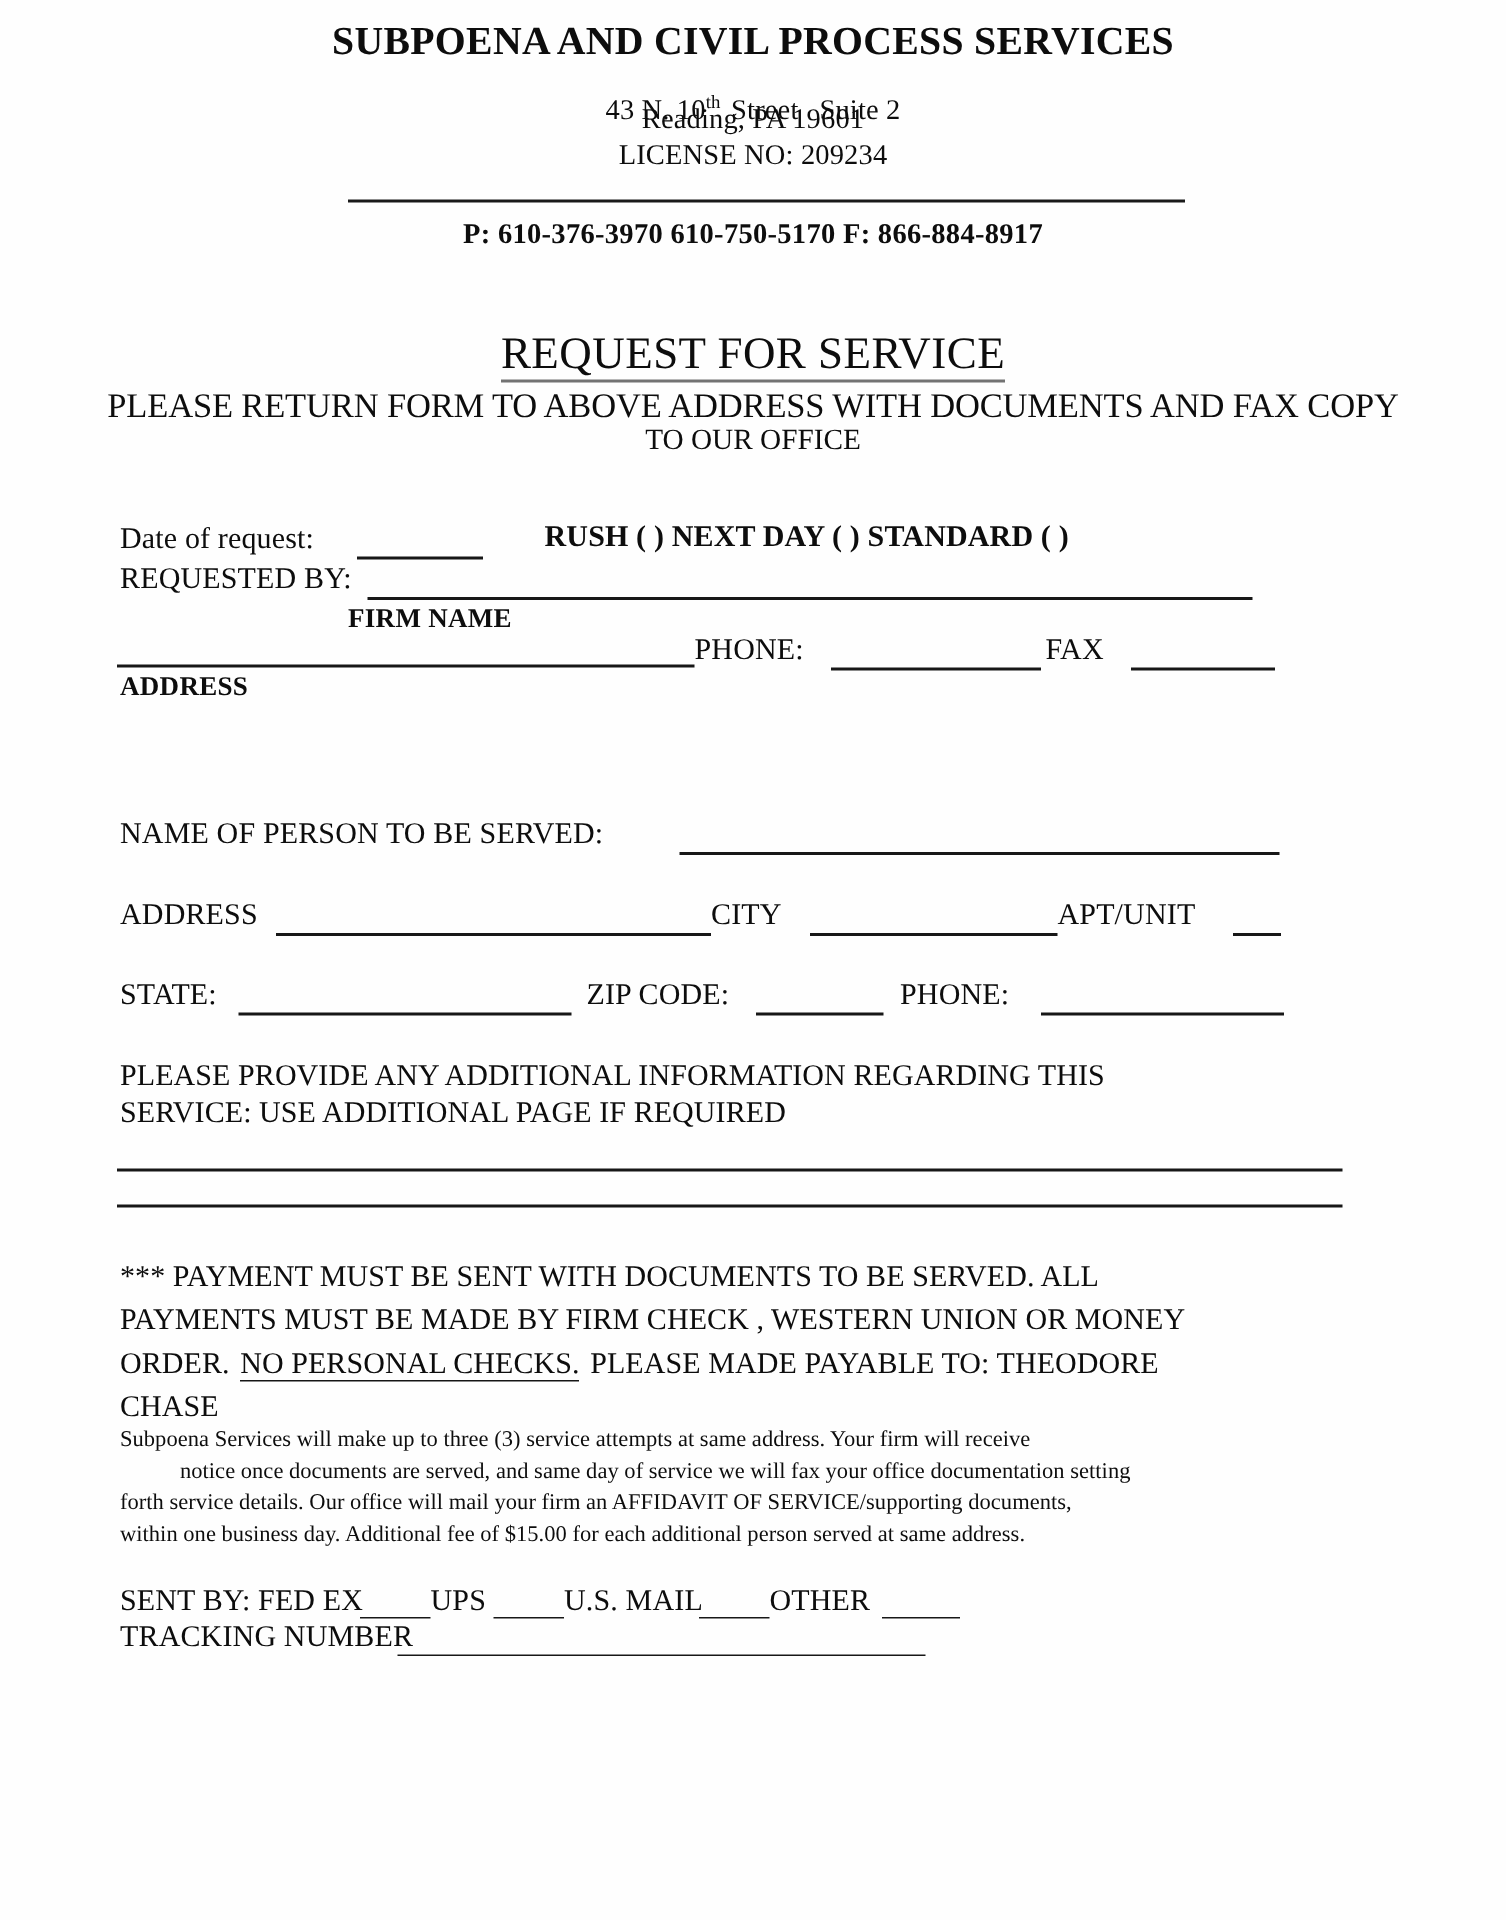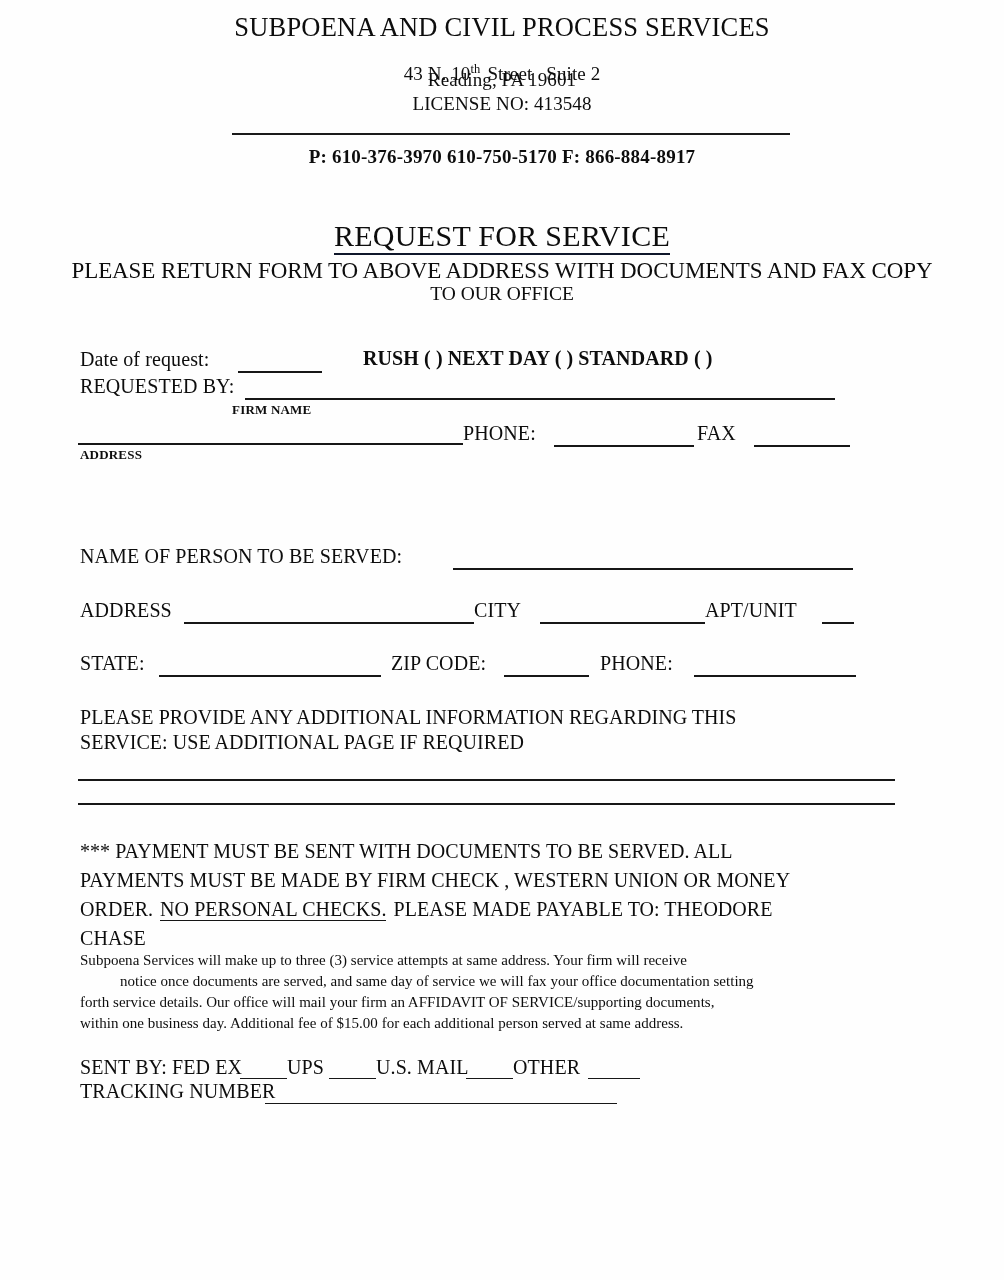--- a/index.html
+++ b/index.html
@@ -23,21 +23,21 @@
 
   
   .abs { position: absolute; }
   .ctr { text-align: center; width: 100%; left: 0; }
 
   
   .company-name {
     top: 12px;
     font-size: 26.5px;
     letter-spacing: 0.2px;
-    font-weight: 400;
+    font-weight: 700;
     white-space: nowrap;
   }
   .addr-line {
     font-size: 19px;
     letter-spacing: 0.1px;
   }
   .addr-1 { top: 63px; }
   .addr-2 { top: 69px; }
   .addr-3 { top: 93px; }
   .sup {
@@ -62,21 +62,21 @@
     letter-spacing: 0.2px;
   }
 
   
   .doc-title {
     top: 219px;
     font-size: 30px;
     letter-spacing: 0.3px;
   }
   .doc-title span {
-    border-bottom: 2px solid #0f172a;
+    border-bottom: 2px solid #737373;
     padding-bottom: 1px;
     text-align: center;
   }
   .subtitle-1 {
     top: 258px;
     font-size: 23px;
     letter-spacing: -0.1px;
   }
   .subtitle-2 {
     top: 283px;
@@ -85,21 +85,21 @@
 
   
   .f {
     font-size: 20px;
     letter-spacing: 0.1px;
     white-space: nowrap;
   }
   .f.bold { font-weight: bold; }
 
   .caption {
-    font-size: 13px;
+    font-size: 18px;
     font-weight: bold;
     letter-spacing: 0.2px;
   }
 
   
   .rule {
     position: absolute;
     height: 0;
     border-top: 2px solid #171717;
   }
@@ -125,21 +125,21 @@
 <div class="page">
 
   <div class="abs ctr company-name">SUBPOENA AND CIVIL PROCESS SERVICES</div>
 
   <div class="abs ctr addr-line addr-1">
     <span>43 N. 10</span><span class="sup">th</span><span class="sp-mid"></span><span>Street</span><span class="sp-wide"></span><span>Suite 2</span>
   </div>
 
   <div class="abs ctr addr-line addr-2">Reading, PA  19601</div>
 
-  <div class="abs ctr addr-line addr-3">LICENSE NO: 413548</div>
+  <div class="abs ctr addr-line addr-3">LICENSE NO: 209234</div>
 
   <div class="abs hr-head"></div>
 
   <div class="abs ctr phone-line">P: 610-376-3970  610-750-5170  F: 866-884-8917</div>
 
   <div class="abs ctr doc-title">
     <span>REQUEST FOR SERVICE</span>
   </div>
   <div class="abs ctr subtitle-1">PLEASE RETURN FORM TO ABOVE ADDRESS WITH DOCUMENTS AND FAX  COPY</div>
   <div class="abs ctr subtitle-2">TO OUR OFFICE</div>

